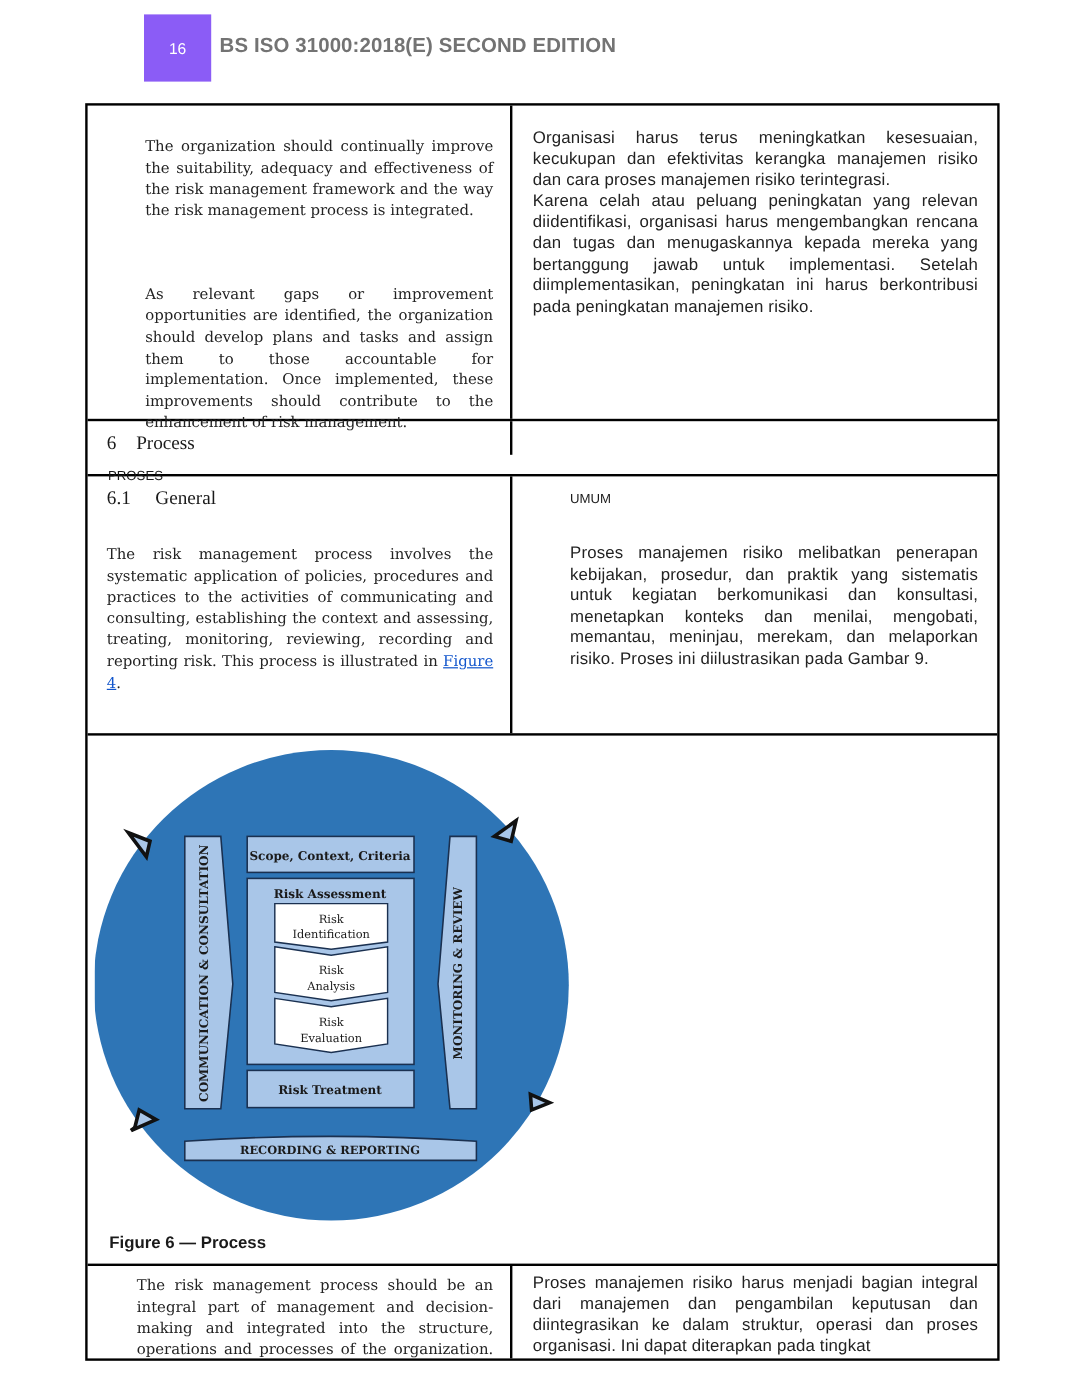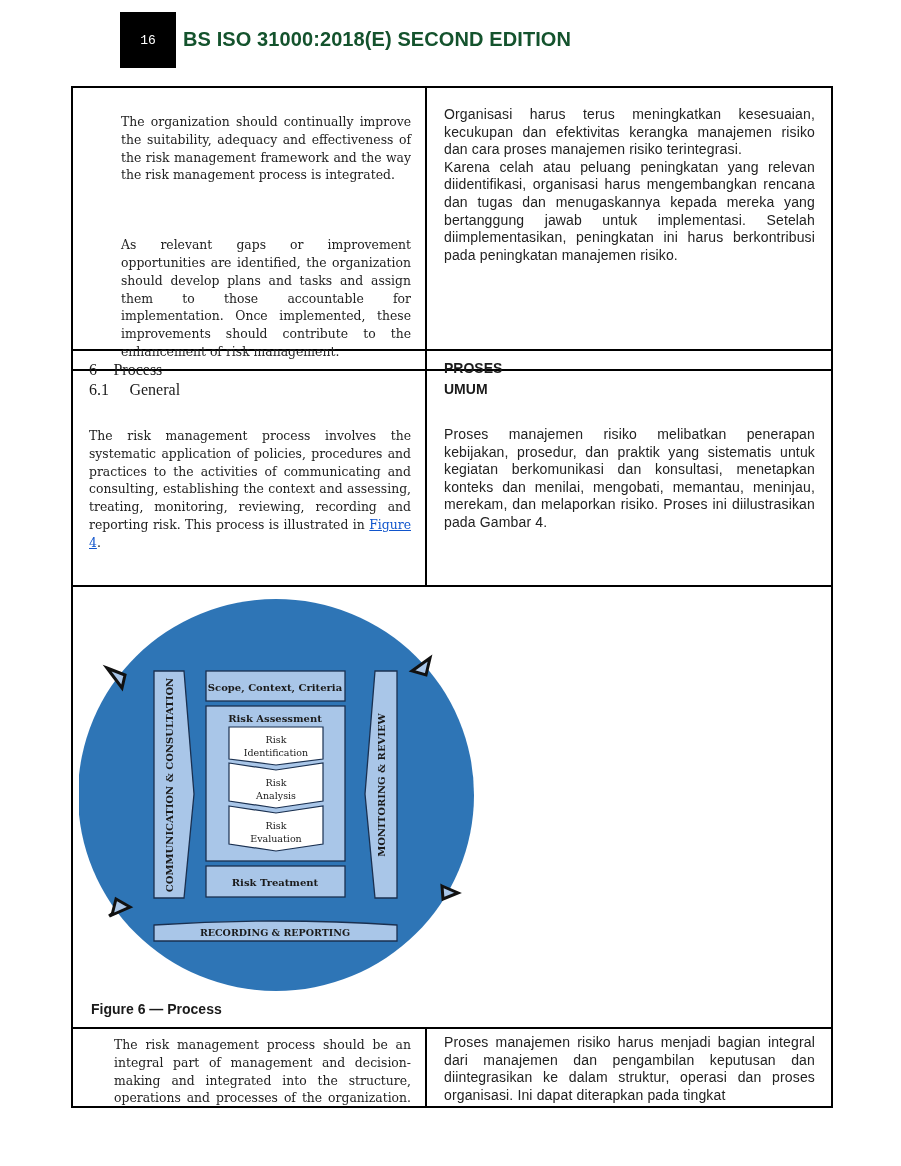--- a/index.html
+++ b/index.html
@@ -1,32 +1,32 @@
 <!DOCTYPE html>
 <html><head>
 <meta charset="utf-8">
 <style>
   html, body { margin:0; padding:0; background:#ffffff; }
   body { width:901px; height:1166px; position:relative; overflow:hidden; font-family:"Liberation Sans", sans-serif; color:#1a1a1a; }
 
-  .page-num-box { position:absolute; left:120px; top:12px; width:56px; height:56px; background:#000000; color:#fff; font-family:Liberation Mono, monospace; font-size:13px; display:flex; align-items:center; justify-content:center; }
-  .doc-title { position:absolute; left:183px; top:28px; font-family:"Liberation Sans", sans-serif; font-weight:bold; font-size:20px; color:#14532d; letter-spacing:0.1px; }
+  .page-num-box { position:absolute; left:120px; top:12px; width:56px; height:56px; background:#8b5cf6; color:#fff; font-family:Liberation Sans, sans-serif; font-size:13px; display:flex; align-items:center; justify-content:center; }
+  .doc-title { position:absolute; left:183px; top:28px; font-family:"Liberation Sans", sans-serif; font-weight:bold; font-size:17px; color:#737373; letter-spacing:0.1px; }
 
   .tbl { position:absolute; left:71px; top:86px; width:762px; border:2px solid #000; box-sizing:border-box; }
   .row { display:flex; border-top:2px solid #000; box-sizing:border-box; }
   .row:first-child { border-top:none; }
   .cell { box-sizing:border-box; }
   .cell.en { width:354px; border-right:2px solid #000; padding:0 14px 0 16px; }
   .cell.id { flex:1; padding:0 16px 0 17px; }
 
   .serif { font-family:"DejaVu Serif", "Liberation Serif", serif; font-size:12.4px; line-height:17.8px; text-align:justify; color:#222; }
   .sans { font-family:"Liberation Sans", sans-serif; font-size:14px; line-height:17.6px; text-align:justify; color:#222; letter-spacing:0.15px;border-radius:32px; }
 
   .heading-serif { font-family:"Liberation Serif", serif; font-size:16px; color:#1a1a1a; }
-  .heading-sans { font-family:"Liberation Sans", sans-serif; font-weight:bold; font-size:14px; color:#1a1a1a; }
+  .heading-sans { font-family:"Liberation Sans", sans-serif; font-weight:normal; font-size:11px; color:#1a1a1a; }
 
   .link { color:#1155cc; text-decoration:underline; }
 
   p { margin:0; }
 
   .fig-row { position:relative; height:440px; border-top:2px solid #000; }
   .fig-caption { position:absolute; left:18px; top:414px; font-family:"Liberation Sans", sans-serif; font-weight:bold; font-size:14px; color:#1a1a1a; }
   .diagram { position:absolute; left:6px; top:8px; width:400px; height:400px; }
 </style>
 </head>
@@ -43,43 +43,43 @@
     <div class="cell en serif" style="padding-top:25px;padding-left:48px;">
       <p>The organization should continually improve the suitability, adequacy and effectiveness of the risk management framework and the way the risk management process is integrated.</p>
       <p style="margin-top:52px;">As relevant gaps or improvement opportunities are identified, the organization should develop plans and tasks and assign them to those accountable for implementation. Once implemented, these improvements should contribute to the enhancement of risk management.</p>
     </div>
     <div class="cell id sans" style="padding-top:18px;">
       <p>Organisasi harus terus meningkatkan kesesuaian, kecukupan dan efektivitas kerangka manajemen risiko dan cara proses manajemen risiko terintegrasi.</p>
       <p style="">Karena celah atau peluang peningkatan yang relevan diidentifikasi, organisasi harus mengembangkan rencana dan tugas dan menugaskannya kepada mereka yang bertanggung jawab untuk implementasi. Setelah diimplementasikan, peningkatan ini harus berkontribusi pada peningkatan manajemen risiko.</p>
     </div>
   </div>
 
-  <div class="row" style="height:20px;">
+  <div class="row" style="height:46px;flex-direction:column;">
     <div class="cell en" style="padding-top:10px;">
       <span class="heading-serif">6</span>
       <span class="heading-serif" style="margin-left:12px;">Process</span>
     </div>
     <div class="cell id" style="padding-top:8px;">
       <span class="heading-sans">PROSES</span>
     </div>
   </div>
 
   <div class="row" style="height:216px;">
     <div class="cell en" style="padding-top:10px;">
       <div>
         <span class="heading-serif">6.1</span>
         <span class="heading-serif" style="margin-left:16px;">General</span>
       </div>
       <p class="serif" style="margin-top:28px;">
         <span>The risk management process involves the systematic application of policies, procedures and practices to the activities of communicating and consulting, establishing the context and assessing, treating, monitoring, reviewing, recording and reporting risk. This process is illustrated in </span><a class="link">Figure 4</a><span>.</span>
       </p>
     </div>
-    <div class="cell id" style="padding-top:9px;">
+    <div class="cell id" style="padding-top:9px;margin-left:31px;">
       <span class="heading-sans">UMUM</span>
-      <p class="sans" style="margin-top:28px;">Proses manajemen risiko melibatkan penerapan kebijakan, prosedur, dan praktik yang sistematis untuk kegiatan berkomunikasi dan konsultasi, menetapkan konteks dan menilai, mengobati, memantau, meninjau, merekam, dan melaporkan risiko. Proses ini diilustrasikan pada Gambar 4.</p>
+      <p class="sans" style="margin-top:28px;">Proses manajemen risiko melibatkan penerapan kebijakan, prosedur, dan praktik yang sistematis untuk kegiatan berkomunikasi dan konsultasi, menetapkan konteks dan menilai, mengobati, memantau, meninjau, merekam, dan melaporkan risiko. Proses ini diilustrasikan pada Gambar 9.</p>
     </div>
   </div>
 
   <div class="fig-row">
     <svg class="diagram" viewBox="0 0 400 400" xmlns="http://www.w3.org/2000/svg">
 
       <ellipse cx="197" cy="200" rx="198" ry="196" fill="#2e75b6"></ellipse>
 
       <polygon points="28,73 46,80 43,93" fill="#a9c6e8" stroke="#111" stroke-width="3" stroke-linejoin="miter"></polygon>
       <polygon points="351,63 333,76 347,80" fill="#a9c6e8" stroke="#111" stroke-width="3"></polygon>

